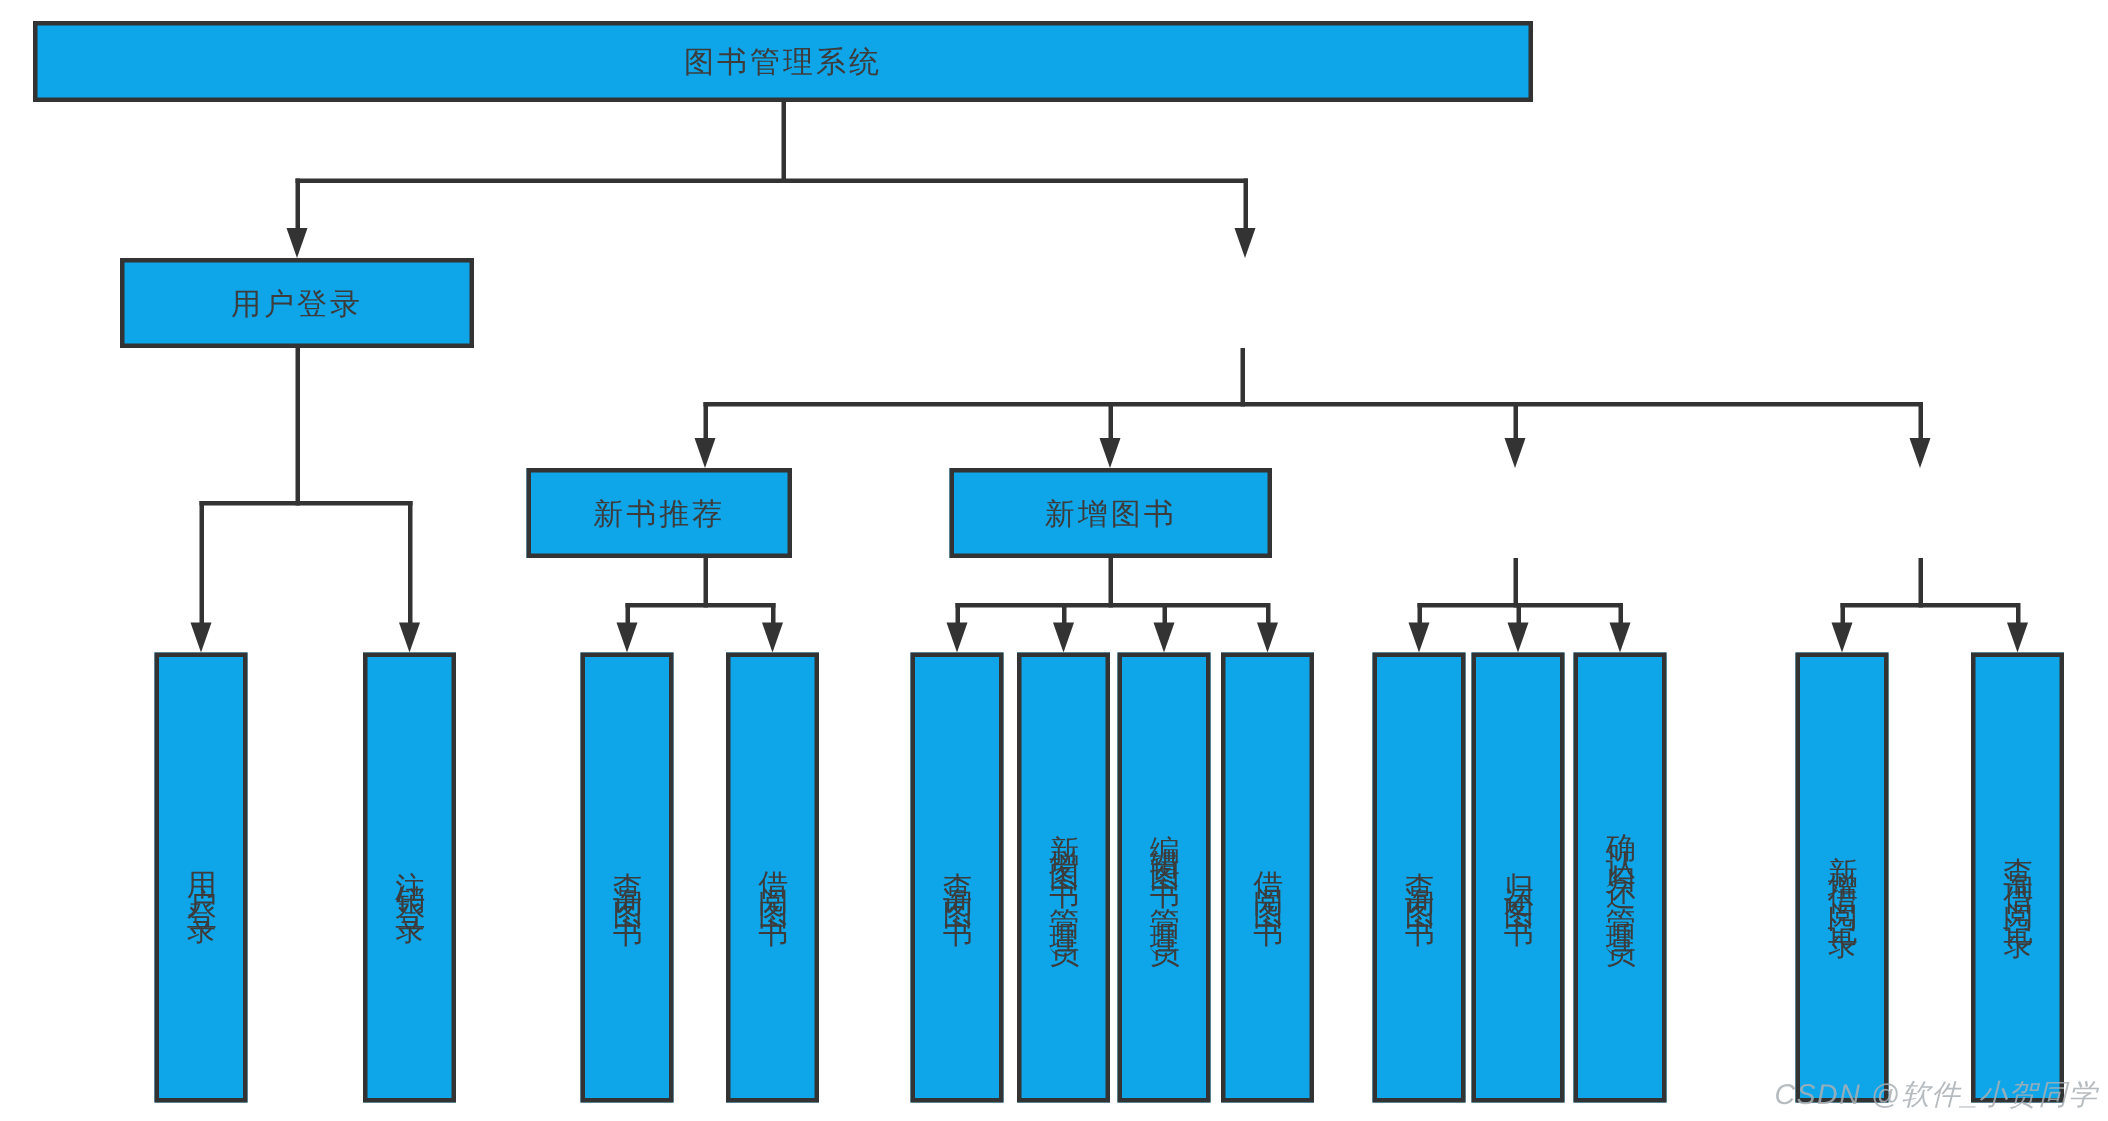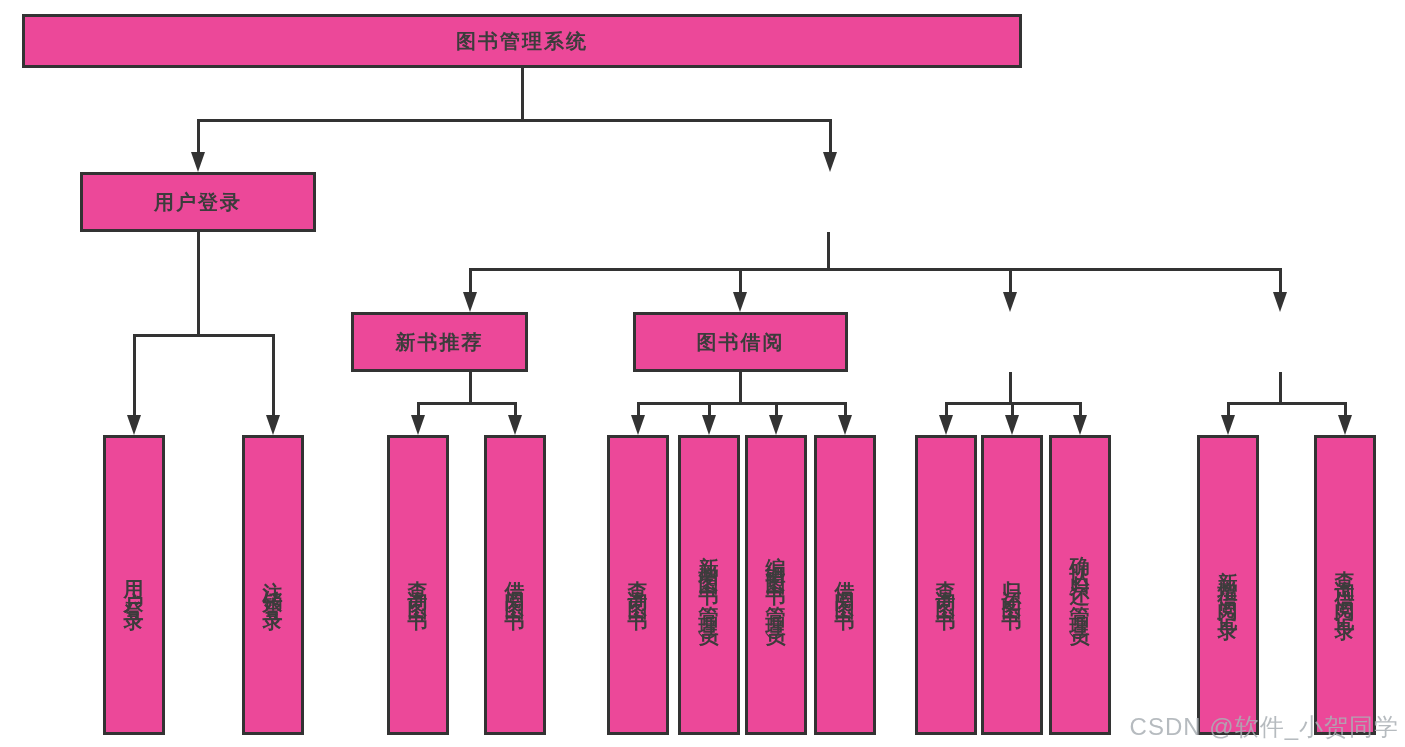--- a/index.html
+++ b/index.html
@@ -7,29 +7,28 @@
     position:relative;
     width:1405px;height:747px;
     background:var(--background,#ffffff);
     font-family:"Liberation Sans", sans-serif;
     overflow:hidden;
   }
   .box{
     position:absolute;
     box-sizing:border-box;
     border:3px solid var(--line,#333333);
-    background:#ec4899;
+    background:#0ea5e9;
     color:var(--text,#3c3c3c);
     display:flex;
     align-items:center;
     justify-content:center;
     font-size:20px;
     letter-spacing:2px;
     z-index:2;
-    font-weight:bold;
   }
   .leaf{
     writing-mode:vertical-rl;
     letter-spacing:10px;
     line-height:1;
     font-size:20px;
   }
   .v{
     position:absolute;
     width:3px;
@@ -47,41 +46,42 @@
     width:0;height:0;
     border-left:7px solid transparent;
     border-right:7px solid transparent;
     border-top:20px solid var(--line,#333333);
     z-index:1;
   }
   .watermark{
     position:absolute;
     right:6px;
     bottom:4px;
-    font-size:24px;
+    font-size:19px;
     color:var(--watermark,#aab0b5);
     opacity:.85;
     letter-spacing:1px;
     z-index:3;
     white-space:nowrap;
+    font-style:italic;
   }
 </style>
 </head>
 <body>
 
 <div class="canvas">
 
   <div class="box" style="left:22px;top:14px;width:1000px;height:54px">图书管理系统</div>
 
   <div class="box" style="left:80px;top:172px;width:236px;height:60px">用户登录</div>
 
 
   <div class="box" style="left:351px;top:312px;width:177px;height:60px">新书推荐</div>
 
-  <div class="box" style="left:633px;top:312px;width:215px;height:60px">图书借阅</div>
+  <div class="box" style="left:633px;top:312px;width:215px;height:60px">新增图书</div>
 
 
 
   <div class="box leaf" style="left:103px;top:435px;width:62px;height:300px">用户登录</div>
   <div class="box leaf" style="left:242px;top:435px;width:62px;height:300px">注销登录</div>
 
   <div class="box leaf" style="left:387px;top:435px;width:62px;height:300px">查询图书</div>
   <div class="box leaf" style="left:484px;top:435px;width:62px;height:300px">借阅图书</div>
 
   <div class="box leaf" style="left:607px;top:435px;width:62px;height:300px">查询图书</div>

